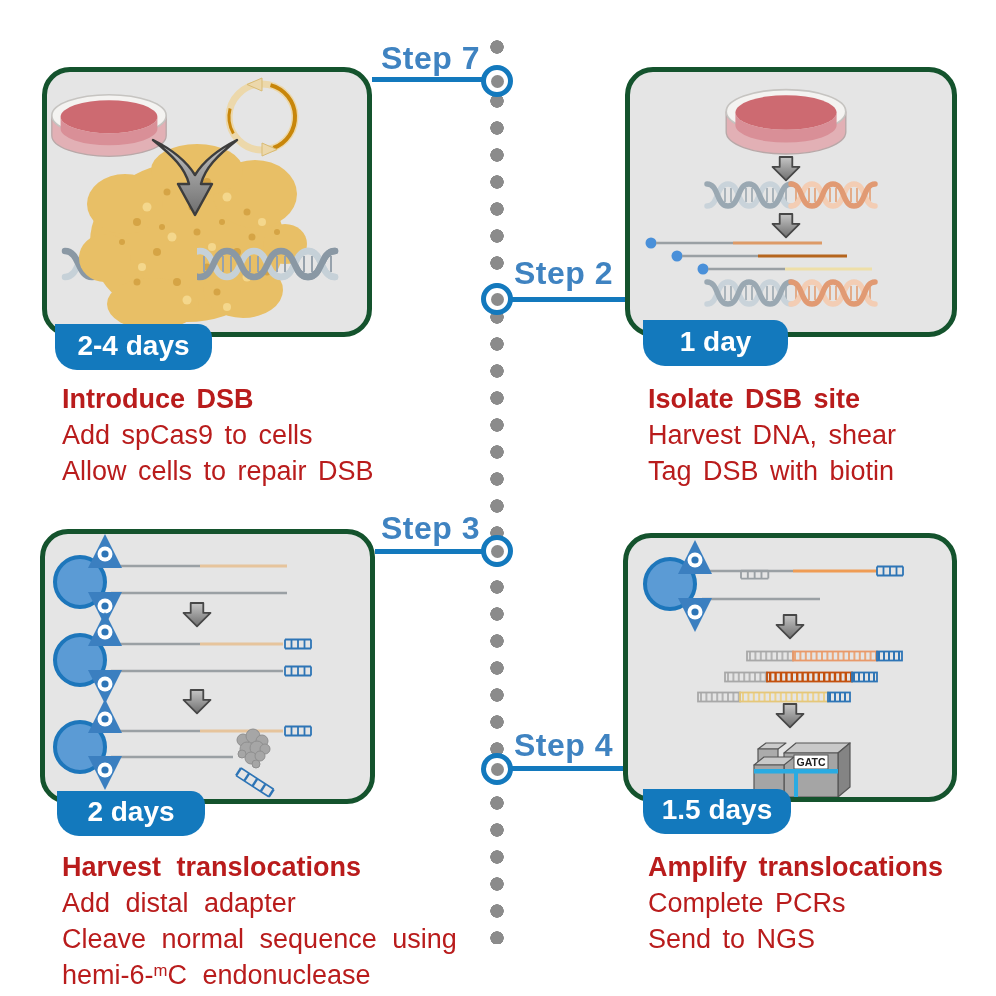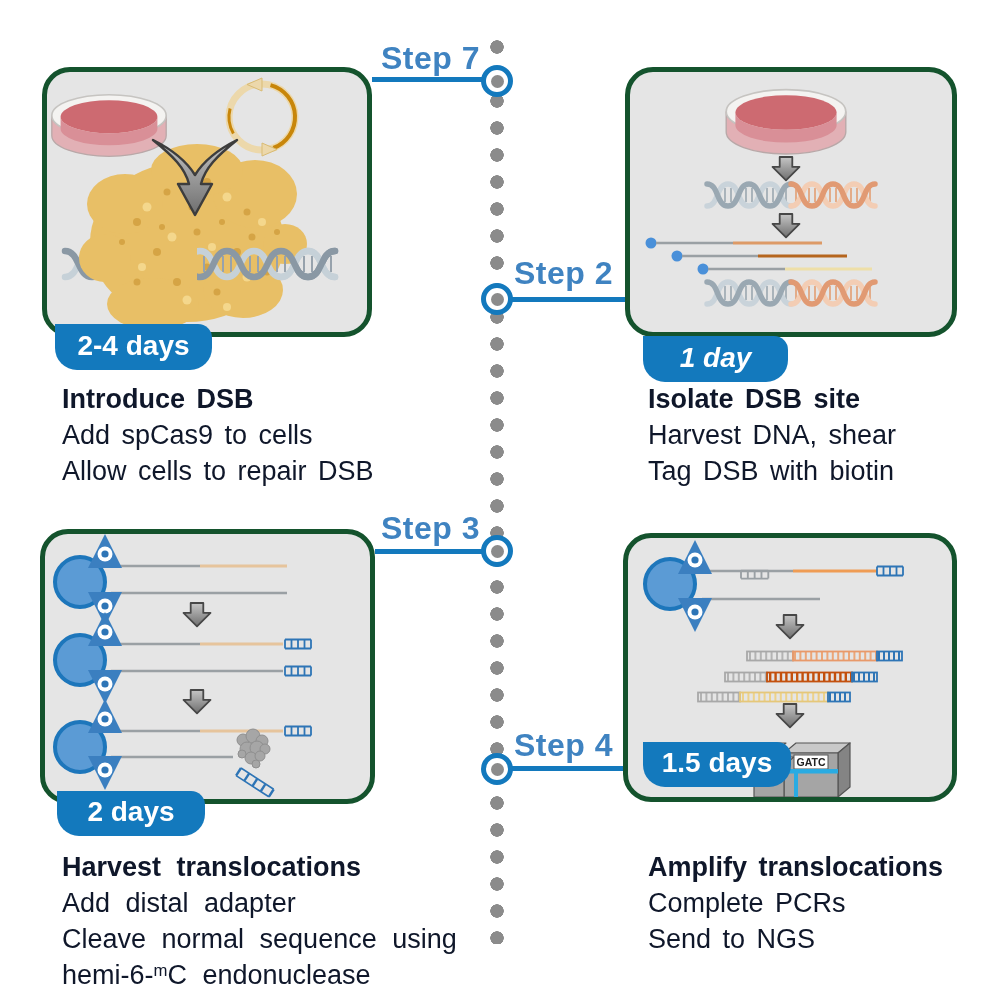--- a/index.html
+++ b/index.html
@@ -16,21 +16,21 @@
         border-radius:50%;background:#fff;z-index:7;}
   .node span{position:absolute;left:50%;top:50%;width:13px;height:13px;margin:-6.5px 0 0 -6.5px;
         border-radius:50%;background:#8b8b8b;}
   .step-label{position:absolute;font-size:32px;font-weight:bold;color:#3f83c1;z-index:5;
         letter-spacing:0.5px;white-space:nowrap;}
   .step-label.right-col{text-align:left;}
   .step-label.left-col{width:150px;text-align:right;}
   .badge{position:absolute;background:#1379bd;color:#fff;font-size:28px;font-weight:bold;
         z-index:6;border-radius:0 14px 22px 22px;display:flex;align-items:center;
         justify-content:center;padding-bottom:3px;box-sizing:border-box;}
-  .desc{position:absolute;color:#0f172a;font-size:27px;line-height:36px;z-index:4;
+  .desc{position:absolute;color:#b91c1c;font-size:27px;line-height:36px;z-index:4;
         word-spacing:4px;white-space:nowrap;}
   .desc .desc-title{font-weight:bold;}
   .desc.wide{word-spacing:8px;}
   .desc sup{font-size:0.62em;vertical-align:baseline;position:relative;top:-0.45em;}
 </style>
 </head>
 <body>
 
 <div id="stage">
 
@@ -311,23 +311,23 @@
         </g>
         <rect x="44" y="20" width="34" height="14" fill="#ffffff" stroke="#555" stroke-width="1"></rect>
         <text x="61" y="31" text-anchor="middle" font-size="10.5" font-weight="bold" fill="#222222">GATC</text>
         <rect x="4" y="34" width="84" height="4.5" fill="#29abe2"></rect>
         <rect x="44" y="38" width="4" height="24" fill="#29abe2"></rect>
       </g>
     </svg>
   </div>
 
   <div class="badge" style="left:55px;top:324px;width:157px;height:46px;">2-4 days</div>
-  <div class="badge" style="left:643px;top:336px;width:145px;height:46px;font-style:italic;">1 day</div>
+  <div class="badge" style="left:643px;top:320px;width:145px;height:46px;">1 day</div>
   <div class="badge" style="left:57px;top:791px;width:148px;height:45px;">2 days</div>
-  <div class="badge" style="left:643px;top:742px;width:148px;height:45px;">1.5 days</div>
+  <div class="badge" style="left:643px;top:789px;width:148px;height:45px;">1.5 days</div>
 
   <div class="desc" style="left:62px;top:381px;">
     <div class="desc-title">Introduce DSB</div>
     <div>Add spCas9 to cells</div>
     <div>Allow cells to repair DSB</div>
   </div>
 
   <div class="desc" style="left:648px;top:381px;">
     <div class="desc-title">Isolate DSB site</div>
     <div>Harvest DNA, shear</div>

